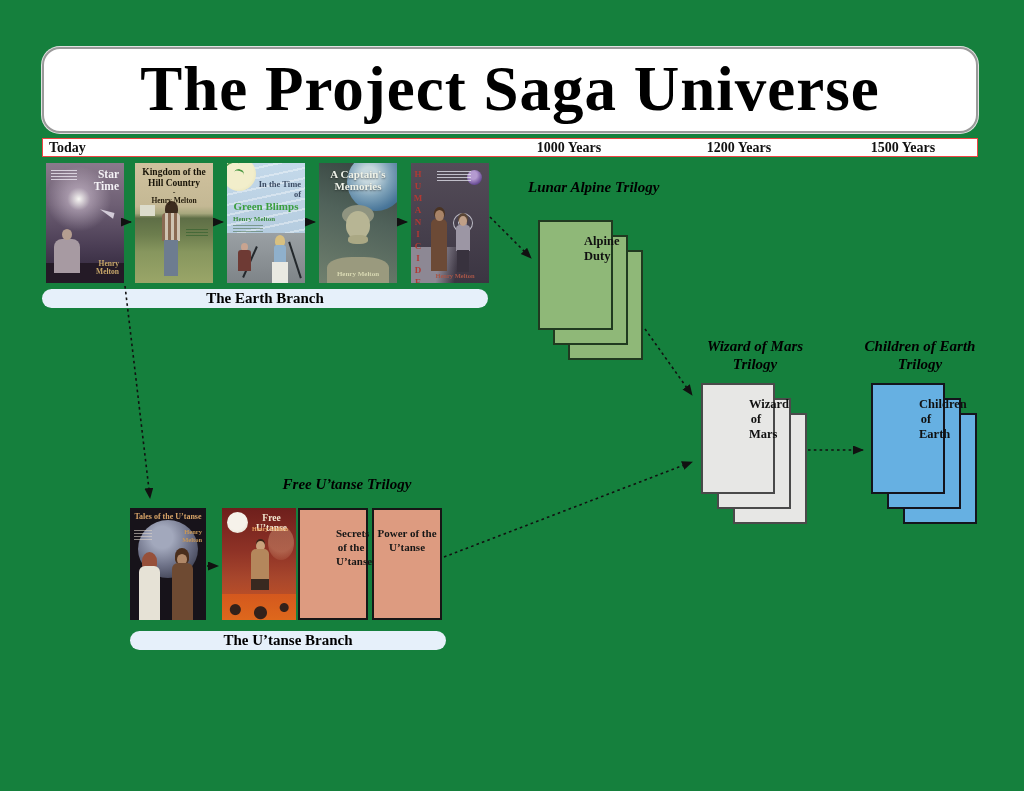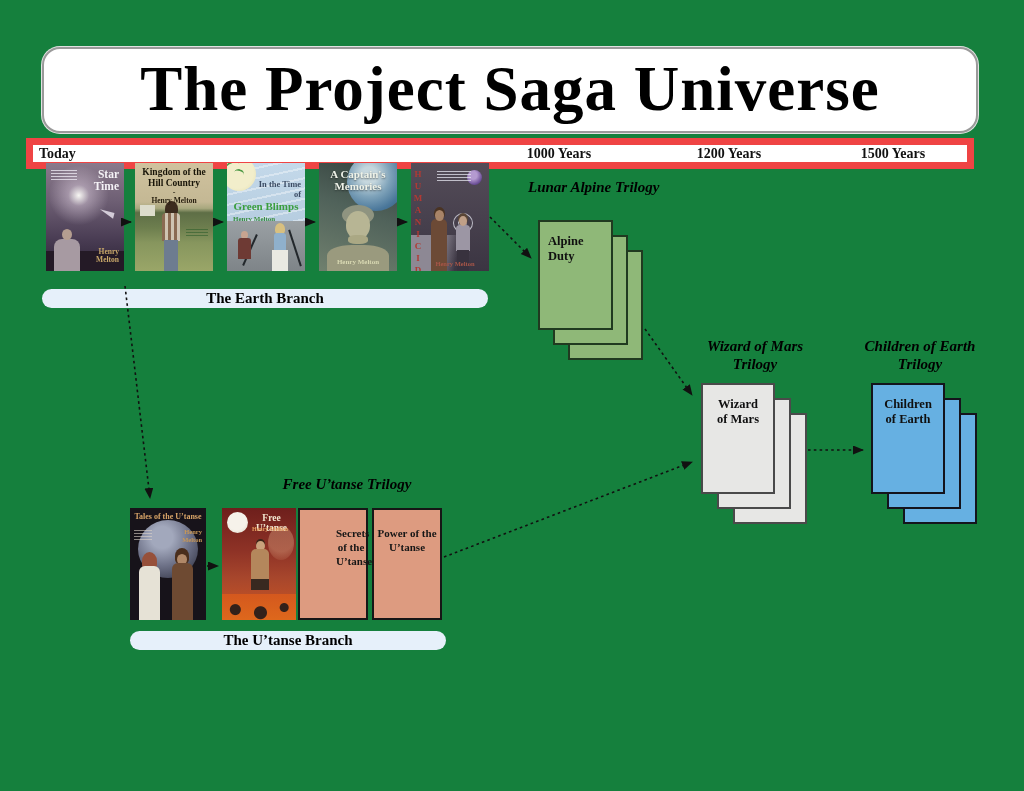--- a/index.html
+++ b/index.html
@@ -7,21 +7,21 @@
           font-family:"Liberation Serif","DejaVu Serif",serif;color:#111;}
   .abs{position:absolute;}
 
   
   #title-box{left:42px;top:47px;width:932px;height:82px;border:2px solid #9a9a9a;
              border-radius:18px;background:#fff;box-shadow:0 0 0 1px #e2e2e2;}
   #title-box h1{margin:0;line-height:80px;text-align:center;font-size:63px;font-weight:bold;
                 letter-spacing:1px;color:#000;}
 
   
-  #timeline{left:26px;top:138px;width:934px;height:17px;border:7px solid #ef4444;background:#fff;}
+  #timeline{left:42px;top:138px;width:934px;height:17px;border:1px solid #ef4444;background:#fff;}
   #timeline span{position:absolute;top:0;line-height:17px;font-size:14px;font-weight:bold;white-space:nowrap;}
   #tl-today{left:6px;}
   #tl-1000{left:526px;transform:translateX(-50%);}
   #tl-1200{left:696px;transform:translateX(-50%);}
   #tl-1500{left:860px;transform:translateX(-50%);}
 
   
   .band{height:19px;border-radius:10px;background:#e6f0fa;text-align:center;
         font-size:15px;font-weight:bold;line-height:19px;color:#000;}
   #earth-band{left:42px;top:289px;width:446px;}
@@ -29,30 +29,30 @@
 
   
   .trilogy-label{font-size:15px;font-weight:bold;font-style:italic;color:#000;
                  text-align:center;line-height:18px;white-space:nowrap;}
   #lunar-label{left:528px;top:178px;text-align:center;}
   #mars-label{left:690px;top:337px;width:130px;white-space:normal;}
   #children-label{left:850px;top:337px;width:140px;white-space:normal;}
   #freeut-label{left:235px;top:475px;width:224px;}
 
   
-  .card{position:absolute;box-sizing:border-box;}
+  .card{position:absolute;box-sizing:border-box;padding-left:36px;}
   .stack-green .card{width:75px;height:110px;background:#8fb878;border:2px solid #203a20;}
   .stack-gray  .card{width:74px;height:111px;background:#e7e7e5;border:2px solid #4a4a4a;}
   .stack-blue  .card{width:74px;height:111px;background:#66b0e2;border:2px solid #14141c;}
   .card-text{font-size:12.5px;font-weight:bold;color:#101010;text-align:center;
              padding-top:12px;line-height:15px;}
   .card-text.left{text-align:left;padding-left:8px;padding-right:4px;}
 
   
-  .book{position:absolute;width:78px;height:108px;overflow:hidden;z-index:2;}
+  .book{position:absolute;width:78px;height:120px;overflow:hidden;z-index:2;}
   .book .el{position:absolute;}
 
   
   #bk-star{left:46px;top:163px;background:linear-gradient(180deg,#8a7a8c 0%,#6e5f74 35%,#4a3d54 70%,#2c2336 100%);}
   #bk-star .glow{inset:0;background:radial-gradient(circle at 42% 30%,rgba(255,255,250,.95) 0,rgba(255,240,255,.35) 12%,rgba(255,255,255,0) 34%);}
   #bk-star .horizon{left:0;right:0;bottom:0;height:20px;background:#241a26;}
   #bk-star .person-body{left:8px;top:76px;width:26px;height:34px;background:#a79aa2;border-radius:8px 8px 0 0;}
   #bk-star .person-head{left:16px;top:66px;width:10px;height:11px;background:#b59e90;border-radius:50%;}
   #bk-star .ufo{right:10px;top:48px;width:0;height:0;border-left:15px solid transparent;border-top:6px solid #d3ccd8;transform:rotate(14deg);}
   #bk-star .tagline{left:5px;top:7px;width:26px;height:11px;background:repeating-linear-gradient(180deg,rgba(235,230,240,.8) 0 1px,transparent 1px 3px);}

